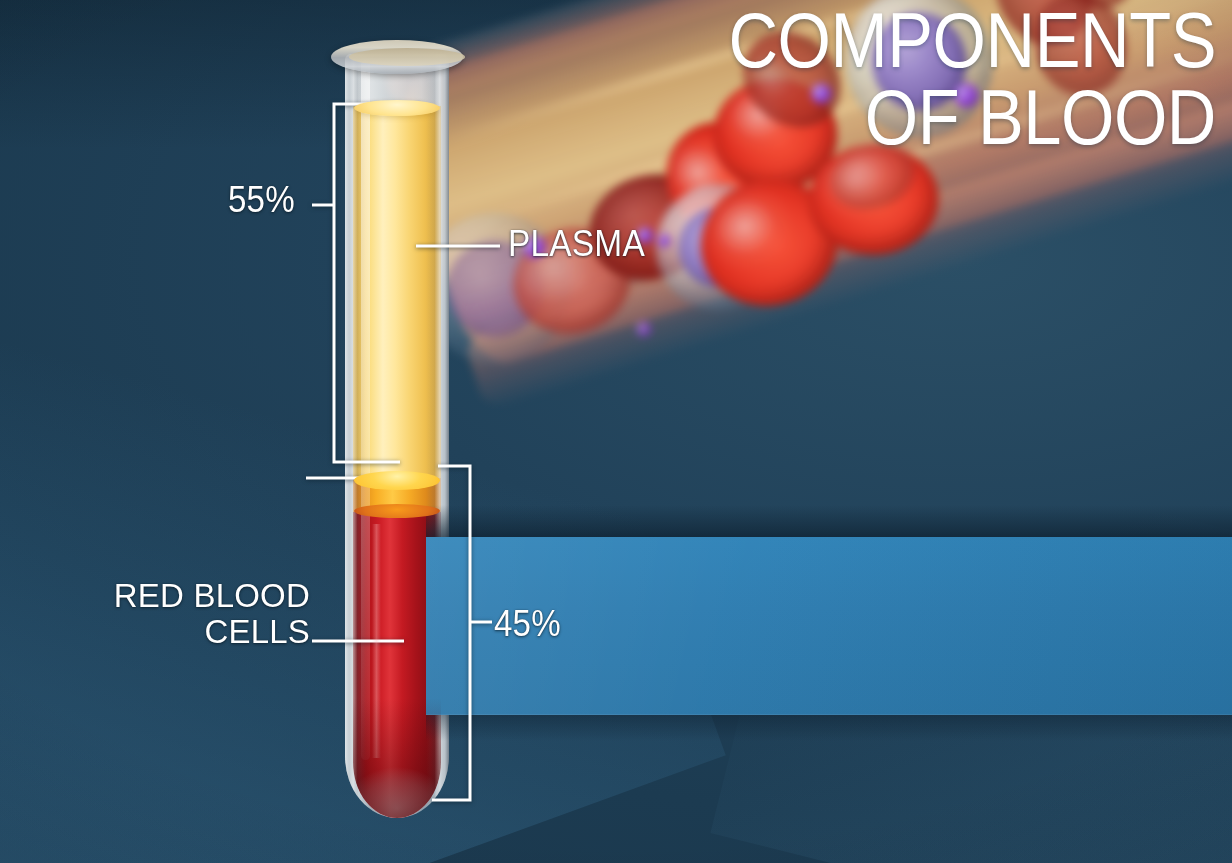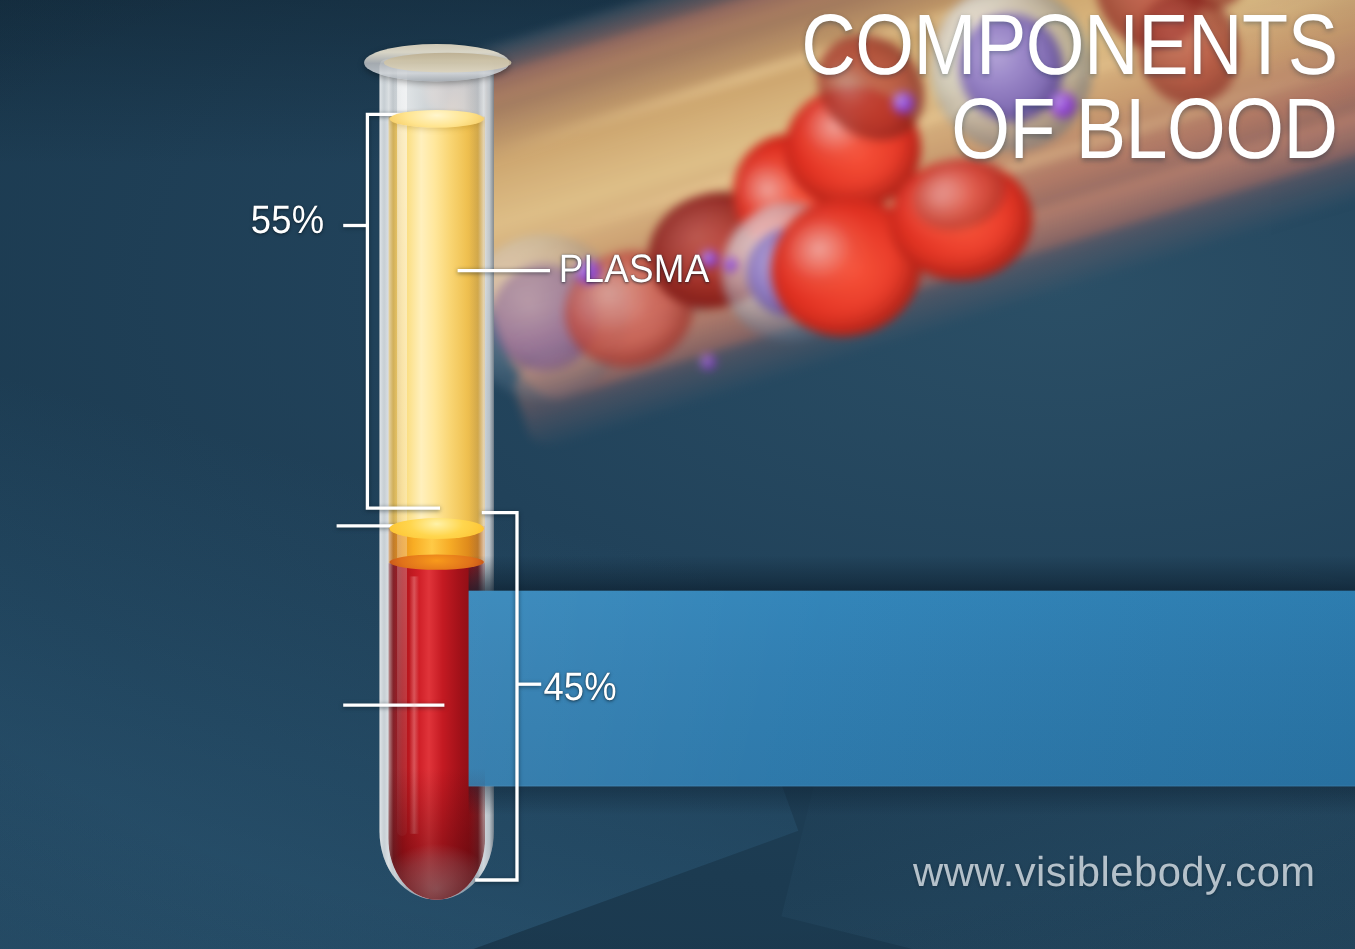--- a/index.html
+++ b/index.html
@@ -492,16 +492,17 @@
         <path d="M 414 478 L 306 478"></path>
 
         <path d="M 404 641 L 312 641"></path>
       </g>
     </svg>
   </div>
 
   <div class="lbl" id="lbl-55">55%</div>
   <div class="lbl" id="lbl-45">45%</div>
   <div class="lbl" id="lbl-plasma">PLASMA</div>
-
-  <div id="watermark">www.visiblebody.com</div>
+  <div class="lbl" id="lbl-rbc">RED BLOOD
+CELLS</div>
+
 
 </div>
 
 </body></html>

